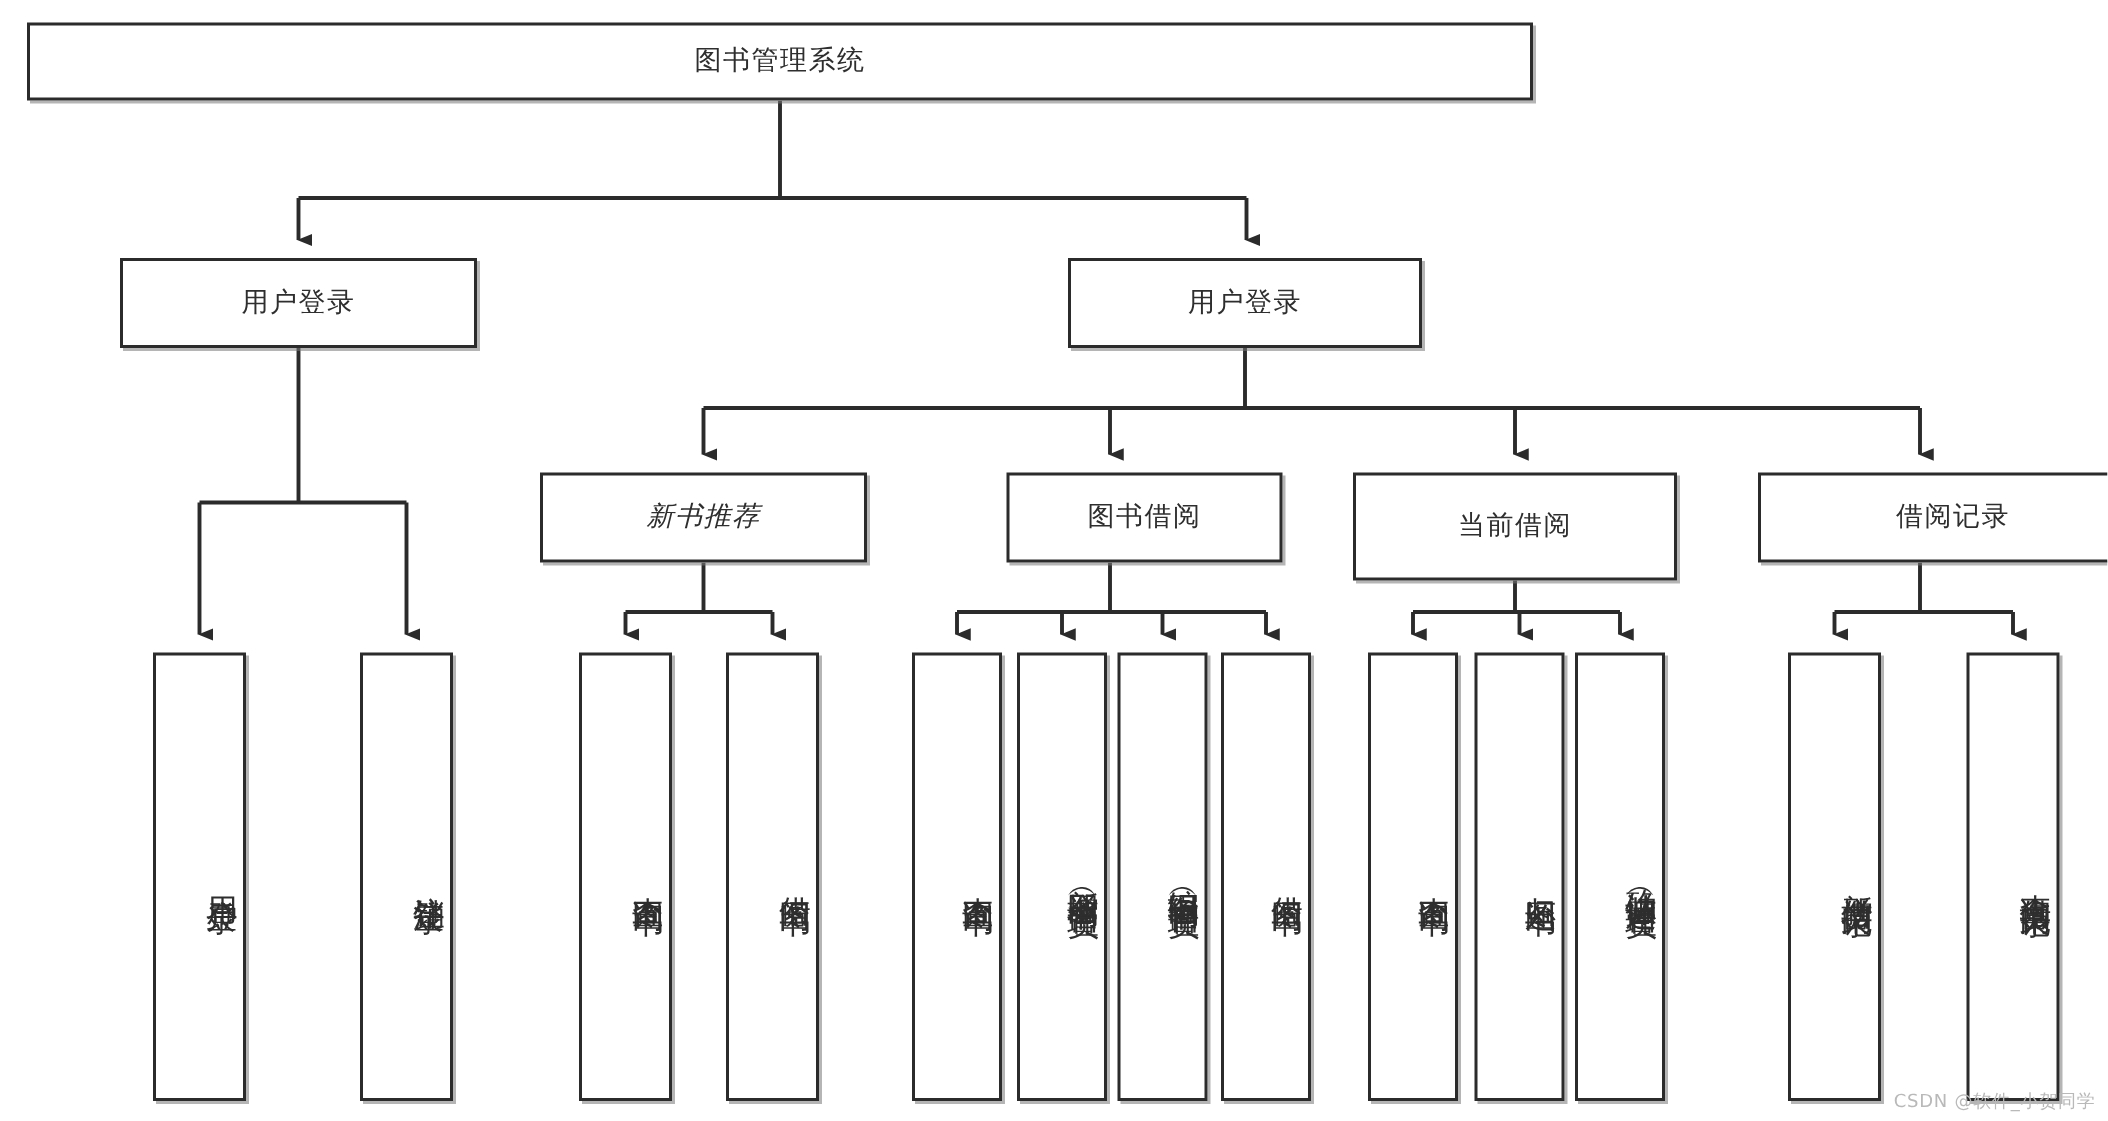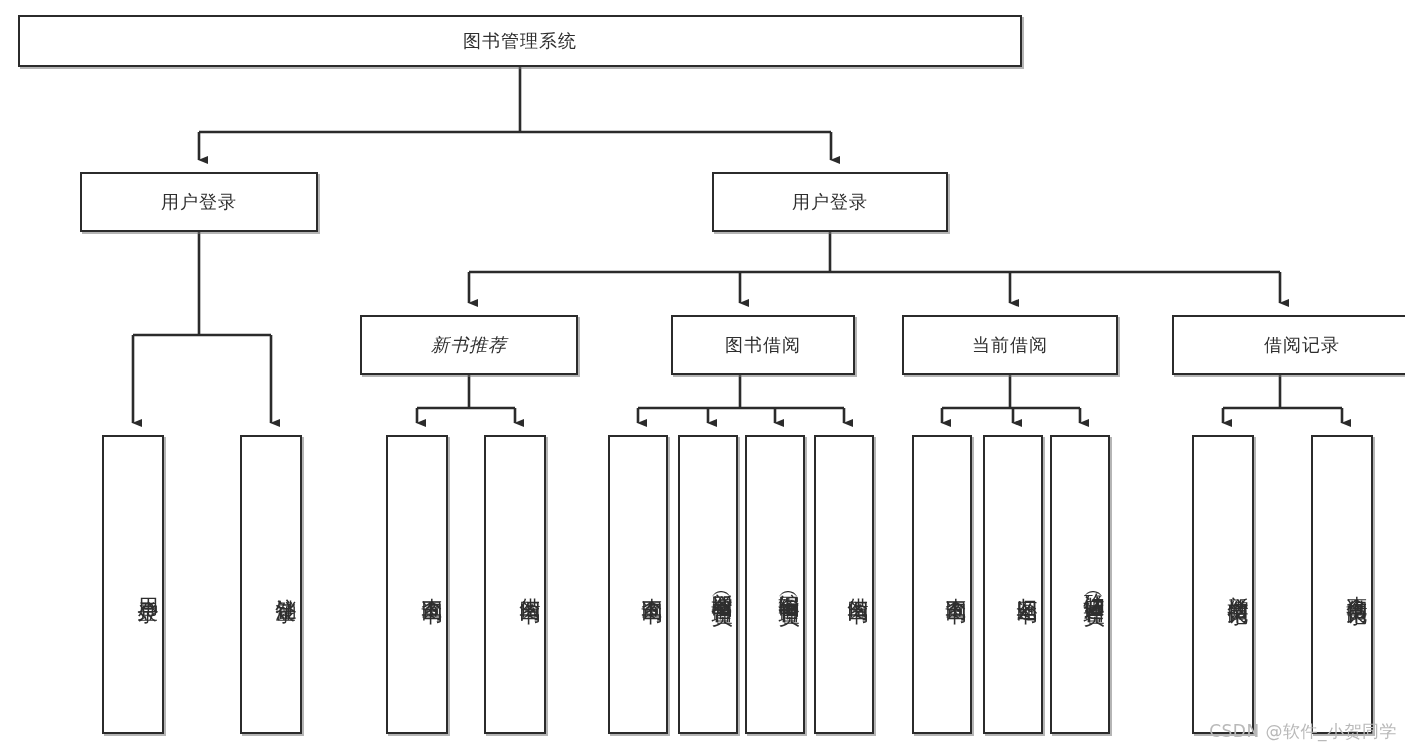--- a/index.html
+++ b/index.html
@@ -56,21 +56,21 @@
     text-orientation: upright;
     white-space: nowrap;
   }
   .node .label {
     display: block;
   }
   #watermark {
     position: absolute;
     right: 8px;
     bottom: 4px;
-    font-size: 17px;
+    font-size: 12px;
     color: #b9b9b9;
     letter-spacing: 0.5px;
     z-index: 5;
     white-space: nowrap;
   }
 </style>
 </head>
 <body>
 
 <div id="canvas" style="background: rgb(255, 255, 255);">
@@ -135,21 +135,21 @@
   <div class="node horiz" style="left: 712px; top: 172px; width: 236px; height: 60px; border-color: rgb(43, 43, 43); background: rgb(255, 255, 255); color: rgb(46, 46, 46);">
     <span class="label">用户登录</span>
   </div>
 
   <div class="node horiz" style="left: 360px; top: 315px; width: 218px; height: 60px; border-color: rgb(43, 43, 43); background: rgb(255, 255, 255); color: rgb(46, 46, 46); font-style: italic;">
     <span class="label">新书推荐</span>
   </div>
   <div class="node horiz" style="left: 632px; top: 315px; width: 184px; height: 60px; border-color: rgb(43, 43, 43); background: rgb(255, 255, 255); color: rgb(46, 46, 46); margin-left: 39px;">
     <span class="label">图书借阅</span>
   </div>
-  <div class="node horiz" style="left: 902px; top: 315px; width: 216px; height: 60px; border-color: rgb(43, 43, 43); background: rgb(255, 255, 255); color: rgb(46, 46, 46);">
+  <div class="node horiz" style="left: 902px; top: 315px; width: 216px; height: 72px; border-color: rgb(43, 43, 43); background: rgb(255, 255, 255); color: rgb(46, 46, 46);">
     <span class="label">当前借阅</span>
   </div>
   <div class="node horiz" style="left: 1172px; top: 315px; width: 260px; height: 60px; border-color: rgb(43, 43, 43); background: rgb(255, 255, 255); color: rgb(46, 46, 46);">
     <span class="label">借阅记录</span>
   </div>
 
   <div class="node vert" style="left: 102px; top: 435px; width: 62px; height: 299px; border-color: rgb(43, 43, 43); background: rgb(255, 255, 255); color: rgb(46, 46, 46);">
     <span class="label">用户登录</span>
   </div>
   <div class="node vert" style="left: 240px; top: 435px; width: 62px; height: 299px; border-color: rgb(43, 43, 43); background: rgb(255, 255, 255); color: rgb(46, 46, 46);">

